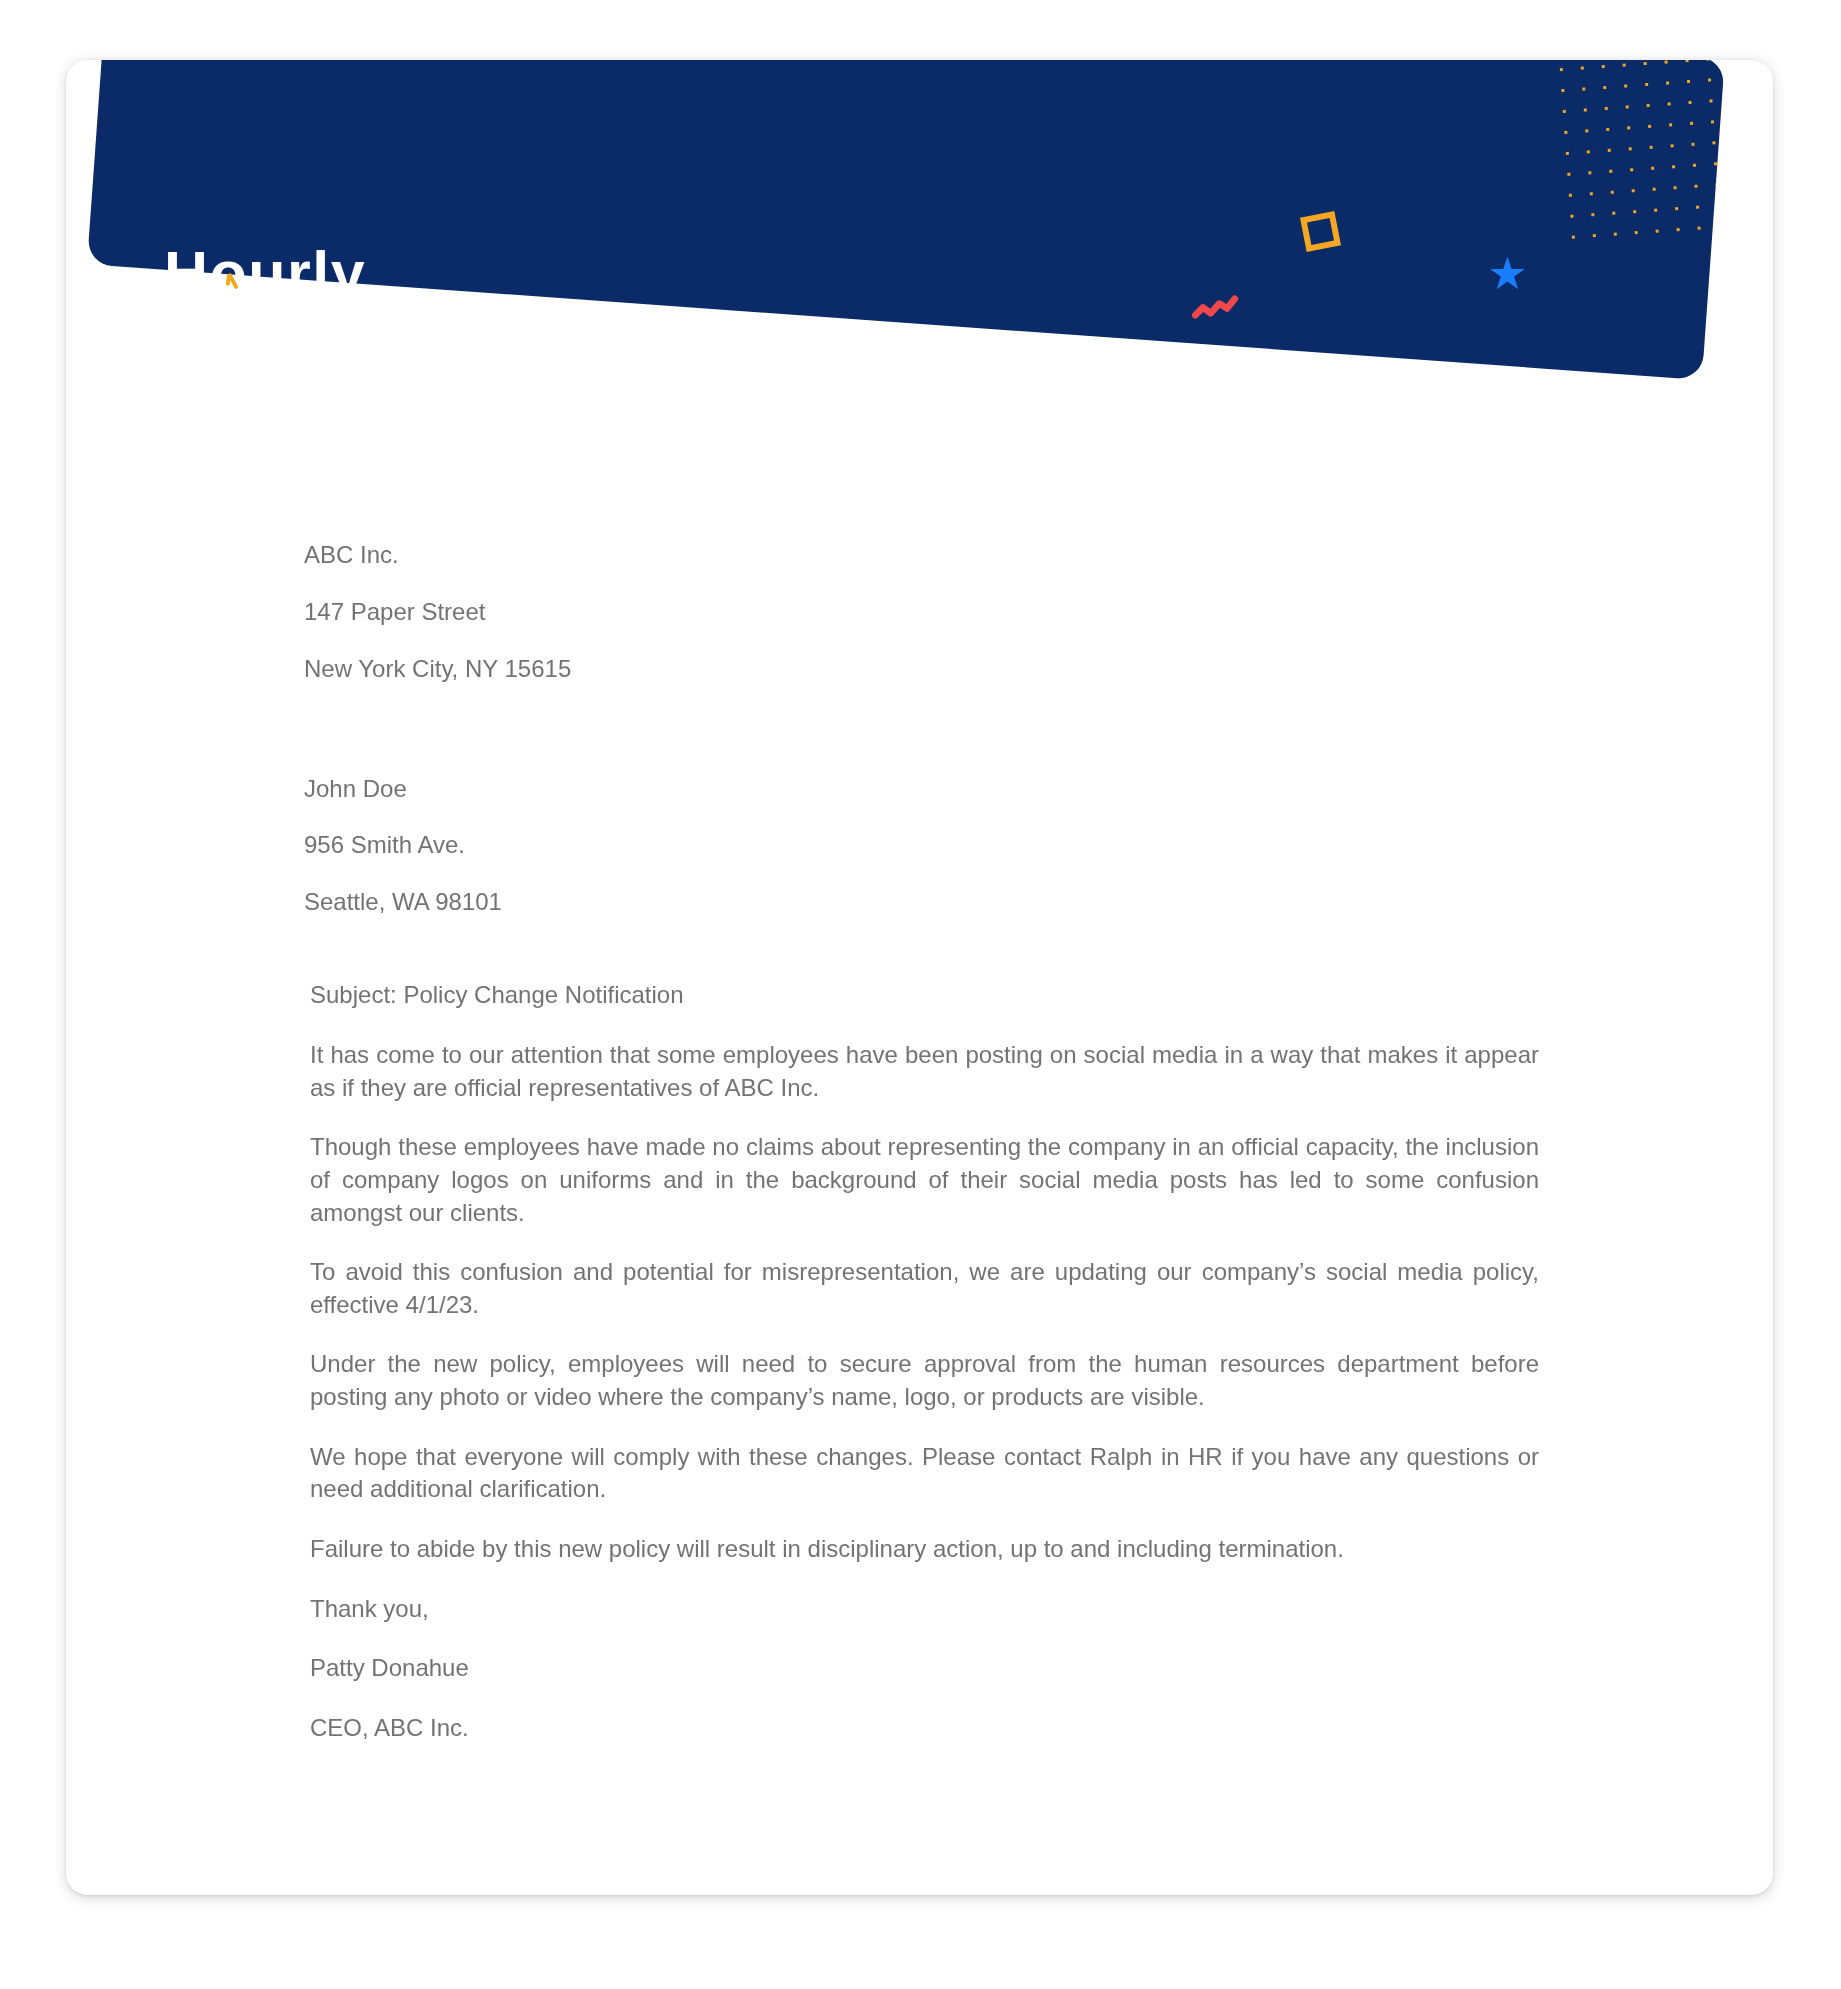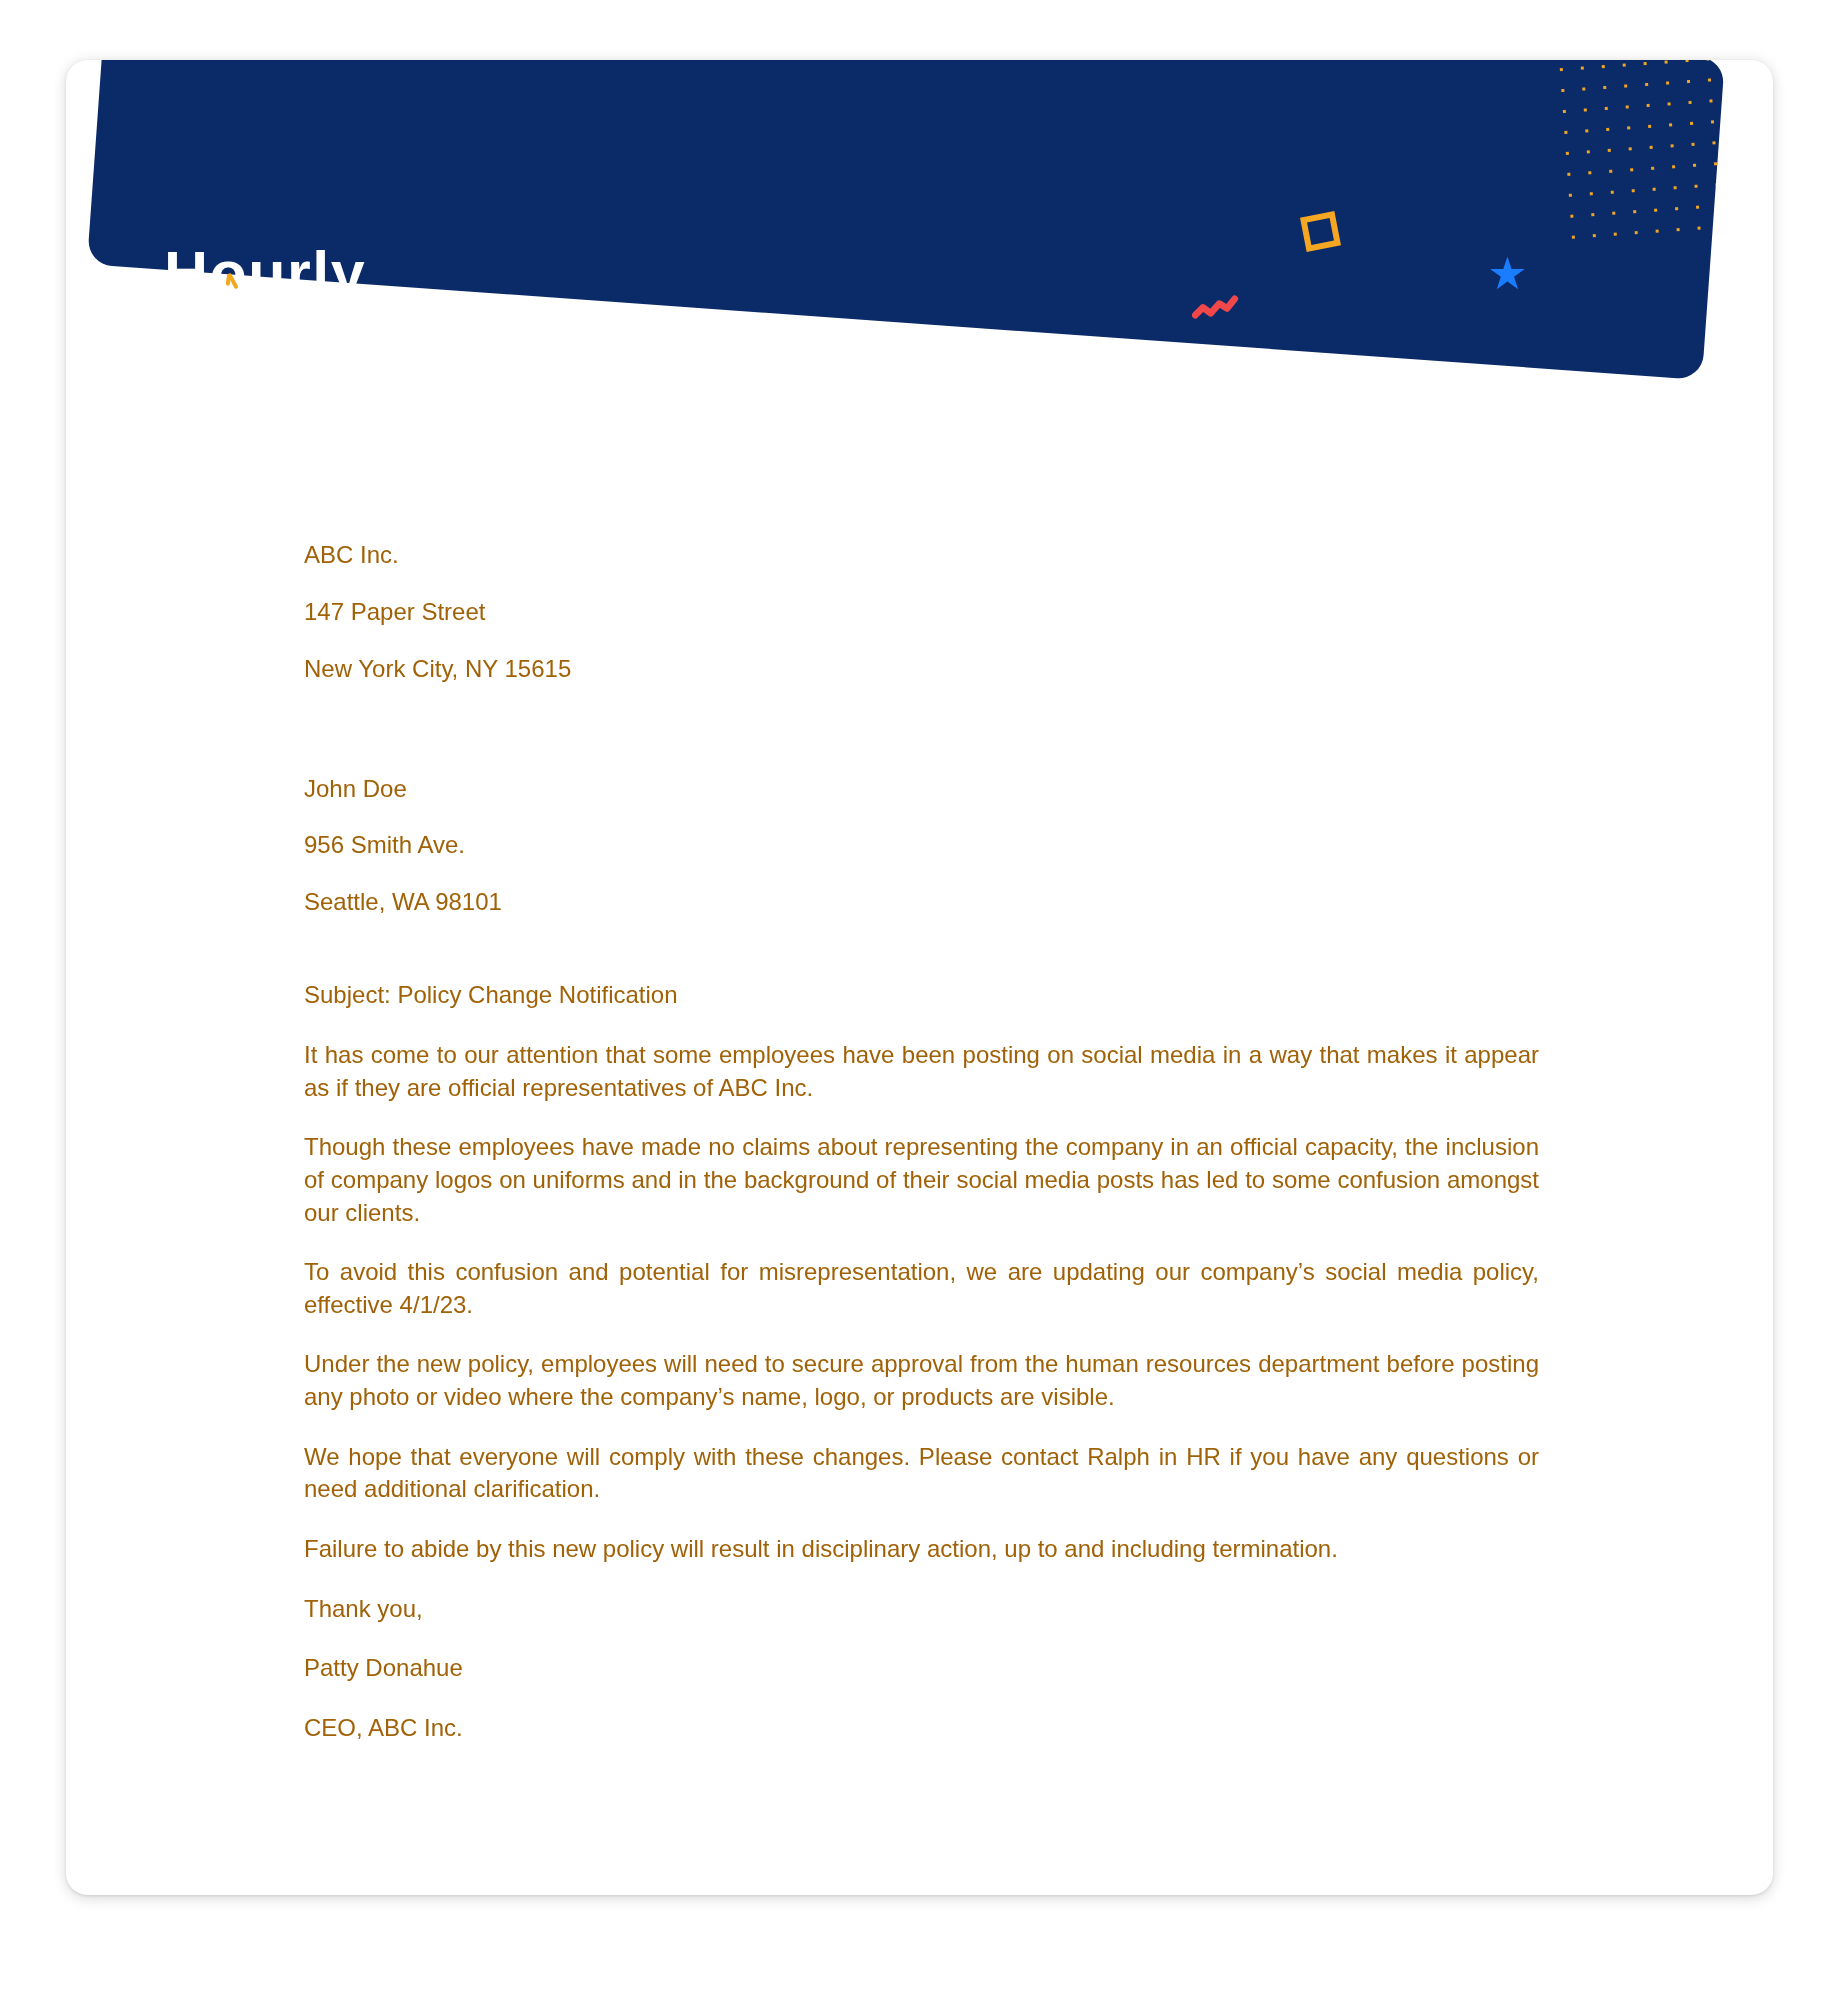--- a/index.html
+++ b/index.html
@@ -129,36 +129,36 @@
     transform: rotate(-4.1deg);
     transform-origin: 0 0;
   }
 
   
   .letter {
     position: absolute;
     left: 238px;
     top: 453px;
     width: 1235px;
-    color: #a16207;
+    color: #737373;
     font-size: 24px;
     line-height: 1.18;
   }
   .addr-block {
     margin-bottom: 35px;
     white-space: pre-line;
   }
   .line {
     display: block;
   }
   .para {
     text-align: justify;
     text-justify: inter-word;
     line-height: 1.36;
-    margin: 0 0 27px 0;
+    margin: 0 0 27px 6px;
   }
   .para.plain {
     text-align: left;
   }
 </style>
 </head>
 <body>
 
 <div class="page-card">
 

